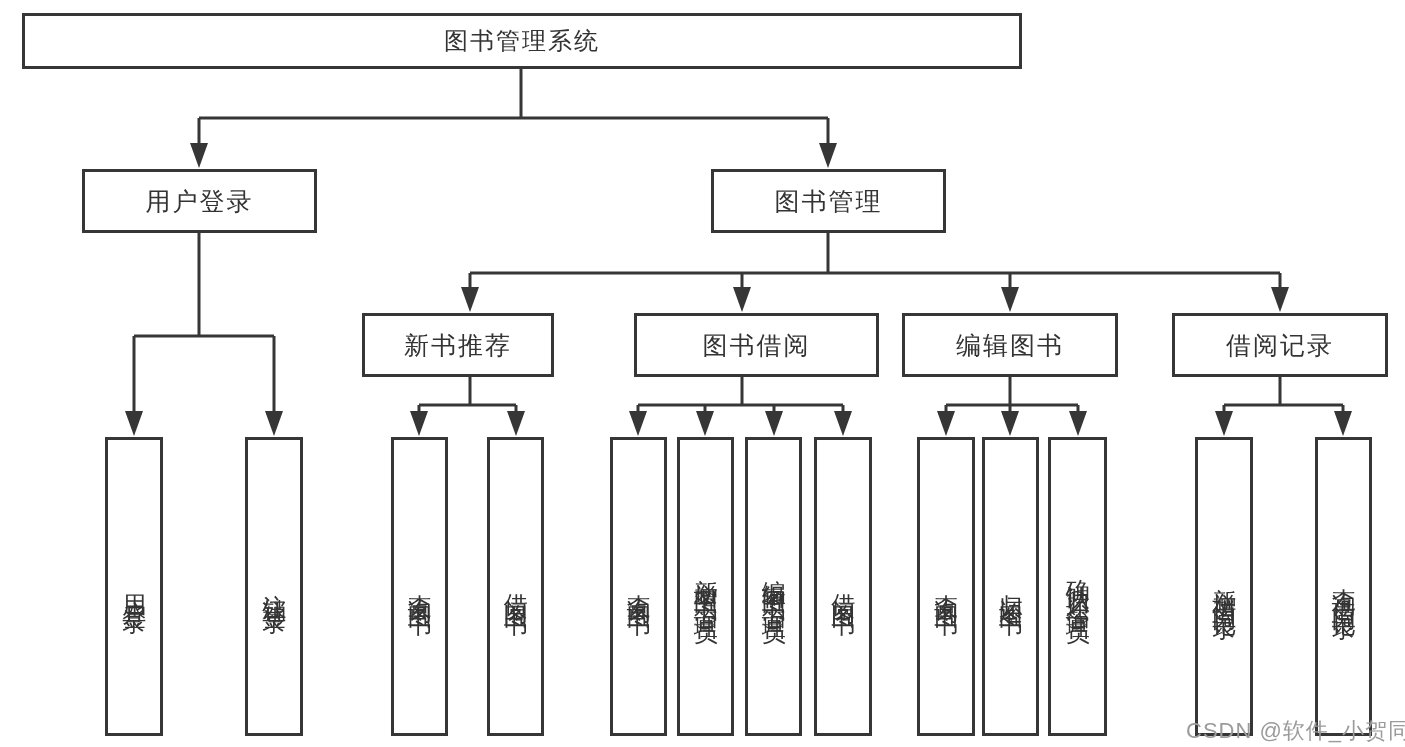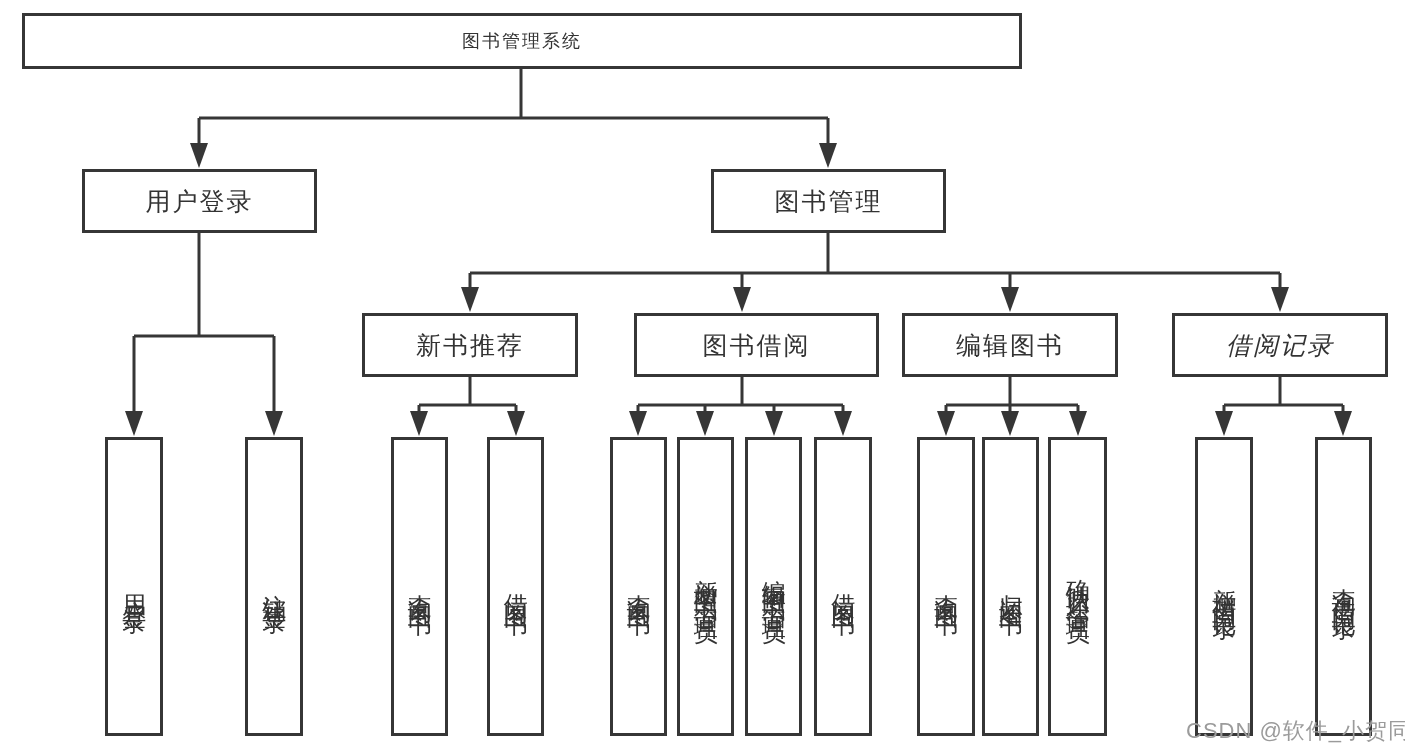--- a/index.html
+++ b/index.html
@@ -14,21 +14,21 @@
     position:absolute;
     box-sizing:border-box;
     border:3px solid #363636;
     background:#ffffff;
     display:flex;
     align-items:center;
     justify-content:center;
     color:#333333;
   }
   .hbox{font-size:25px;letter-spacing:2px;white-space:nowrap;}
-  .rootbox{font-size:18px;}
+  .rootbox{font-size:24px;}
   .leaf{
     writing-mode:vertical-rl;
     font-size:24px;
     letter-spacing:6px;
     line-height:1.1;
   }
   .leaf span{display:block;}
   #connectors{position:absolute;left:0;top:0;width:1405px;height:747px;}
   #connectors path{stroke:#363636;stroke-width:3;fill:none;}
   #connectors polygon{fill:#363636;stroke:none;}
@@ -86,30 +86,30 @@
     <span>图书管理系统</span>
   </div>
 
   <div class="box hbox" style="left:82px;top:169px;width:235px;height:64px;">
     <span>用户登录</span>
   </div>
   <div class="box hbox" style="left:711px;top:169px;width:235px;height:64px;">
     <span>图书管理</span>
   </div>
 
-  <div class="box hbox" style="left:362px;top:313px;width:216px;height:64px;">
+  <div class="box hbox" style="left:362px;top:313px;width:192px;height:64px;">
     <span>新书推荐</span>
   </div>
   <div class="box hbox" style="left:634px;top:313px;width:245px;height:64px;">
     <span>图书借阅</span>
   </div>
   <div class="box hbox" style="left:902px;top:313px;width:216px;height:64px;">
     <span>编辑图书</span>
   </div>
-  <div class="box hbox" style="left:1172px;top:313px;width:216px;height:64px;font-style:italic;">
+  <div class="box hbox" style="left:1172px;top:313px;width:216px;height:64px;">
     <span>借阅记录</span>
   </div>
 
   <div class="box leaf" style="left:105px;top:437px;width:58px;height:299px;">
     <span>用户登录</span>
   </div>
   <div class="box leaf" style="left:245px;top:437px;width:58px;height:299px;">
     <span>注销登录</span>
   </div>
   <div class="box leaf" style="left:391px;top:437px;width:57px;height:299px;">

